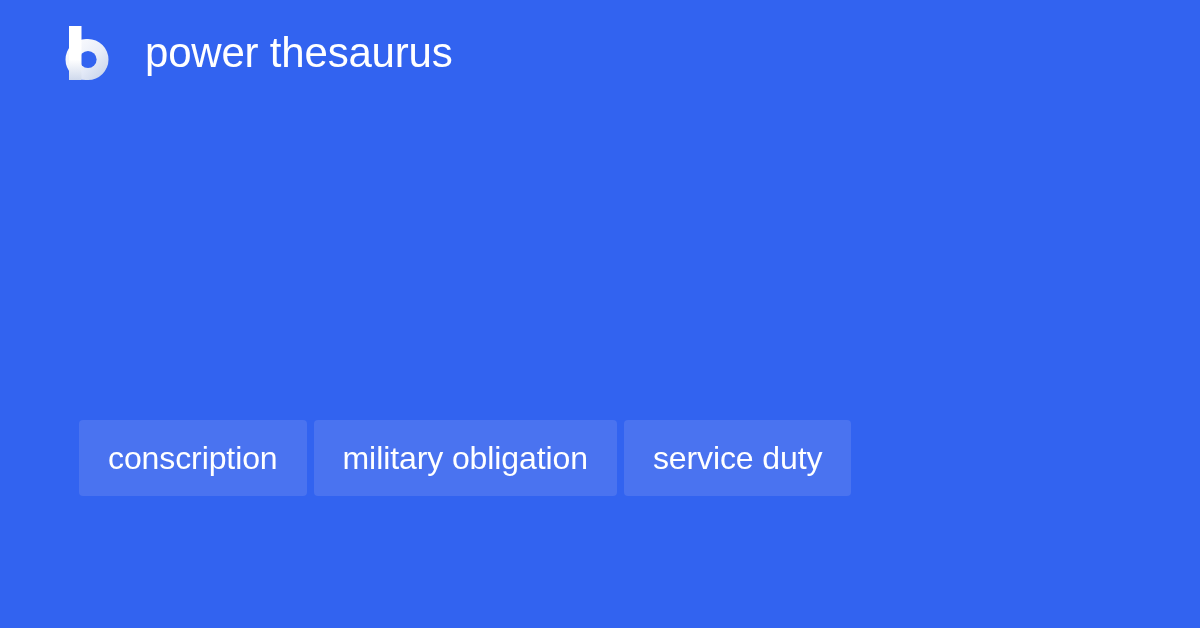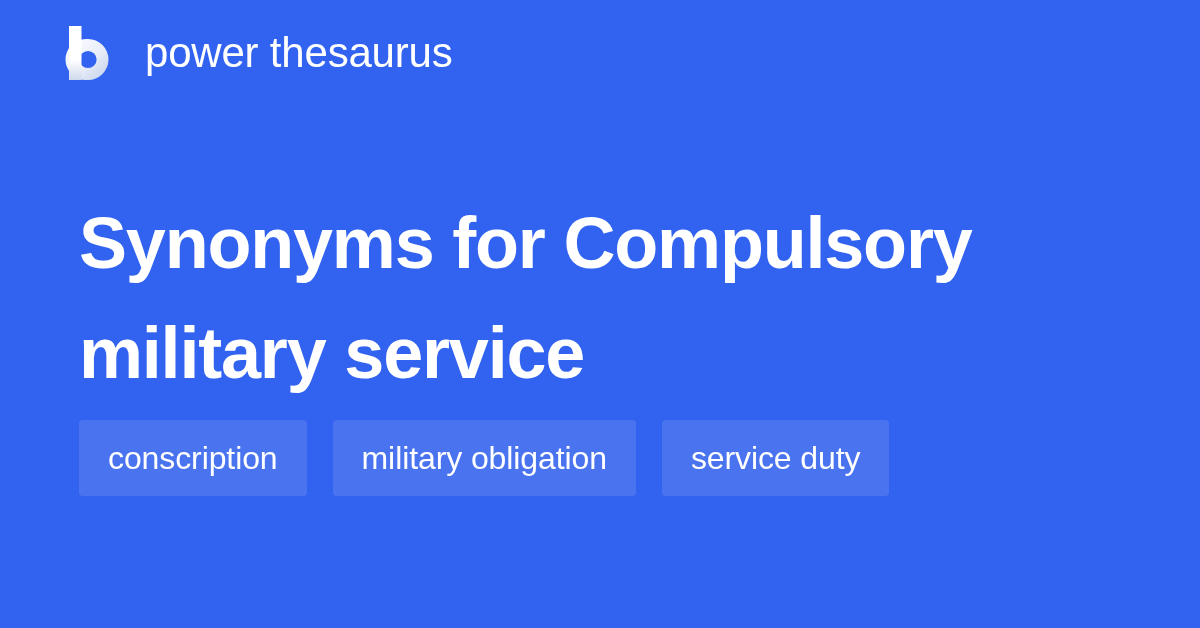--- a/index.html
+++ b/index.html
@@ -63,21 +63,21 @@
   }
 
   
   .chips {
     position: absolute;
     left: 79px;
     top: 420px;
     width: 1060px;
     display: flex;
     flex-wrap: wrap;
-    gap: 14px 26px;
+    gap: 14px 7px;
     align-content: flex-start;
   }
   .chip {
     height: 76px;
     box-sizing: border-box;
     display: flex;
     align-items: center;
     justify-content: center;
     padding: 0 29px;
     background: #4a73f0;
@@ -113,24 +113,20 @@
       </defs>
 
       <path d="M22 13 H24 A20.5 20.5 0 0 1 24 54 H22 A20.5 20.5 0 0 1 22 13 Z" fill="url(#bowlGrad)"></path>
       <circle cx="24" cy="33.5" r="8.6" fill="#3263f0"></circle>
 
       <rect x="5" y="0" width="12.5" height="54" fill="url(#stemGrad)"></rect>
     </svg>
     <span class="brand-name">power thesaurus</span>
   </div>
 
-  <h1 class="headline">
-    <span class="line">Synonyms for Compulsory</span>
-    <span class="line">military service</span>
-  </h1>
 
   <div class="chips">
     <div class="chip">conscription</div>
     <div class="chip">military obligation</div>
     <div class="chip">service duty</div>
   </div>
 
 </div>
 
 </body></html>

